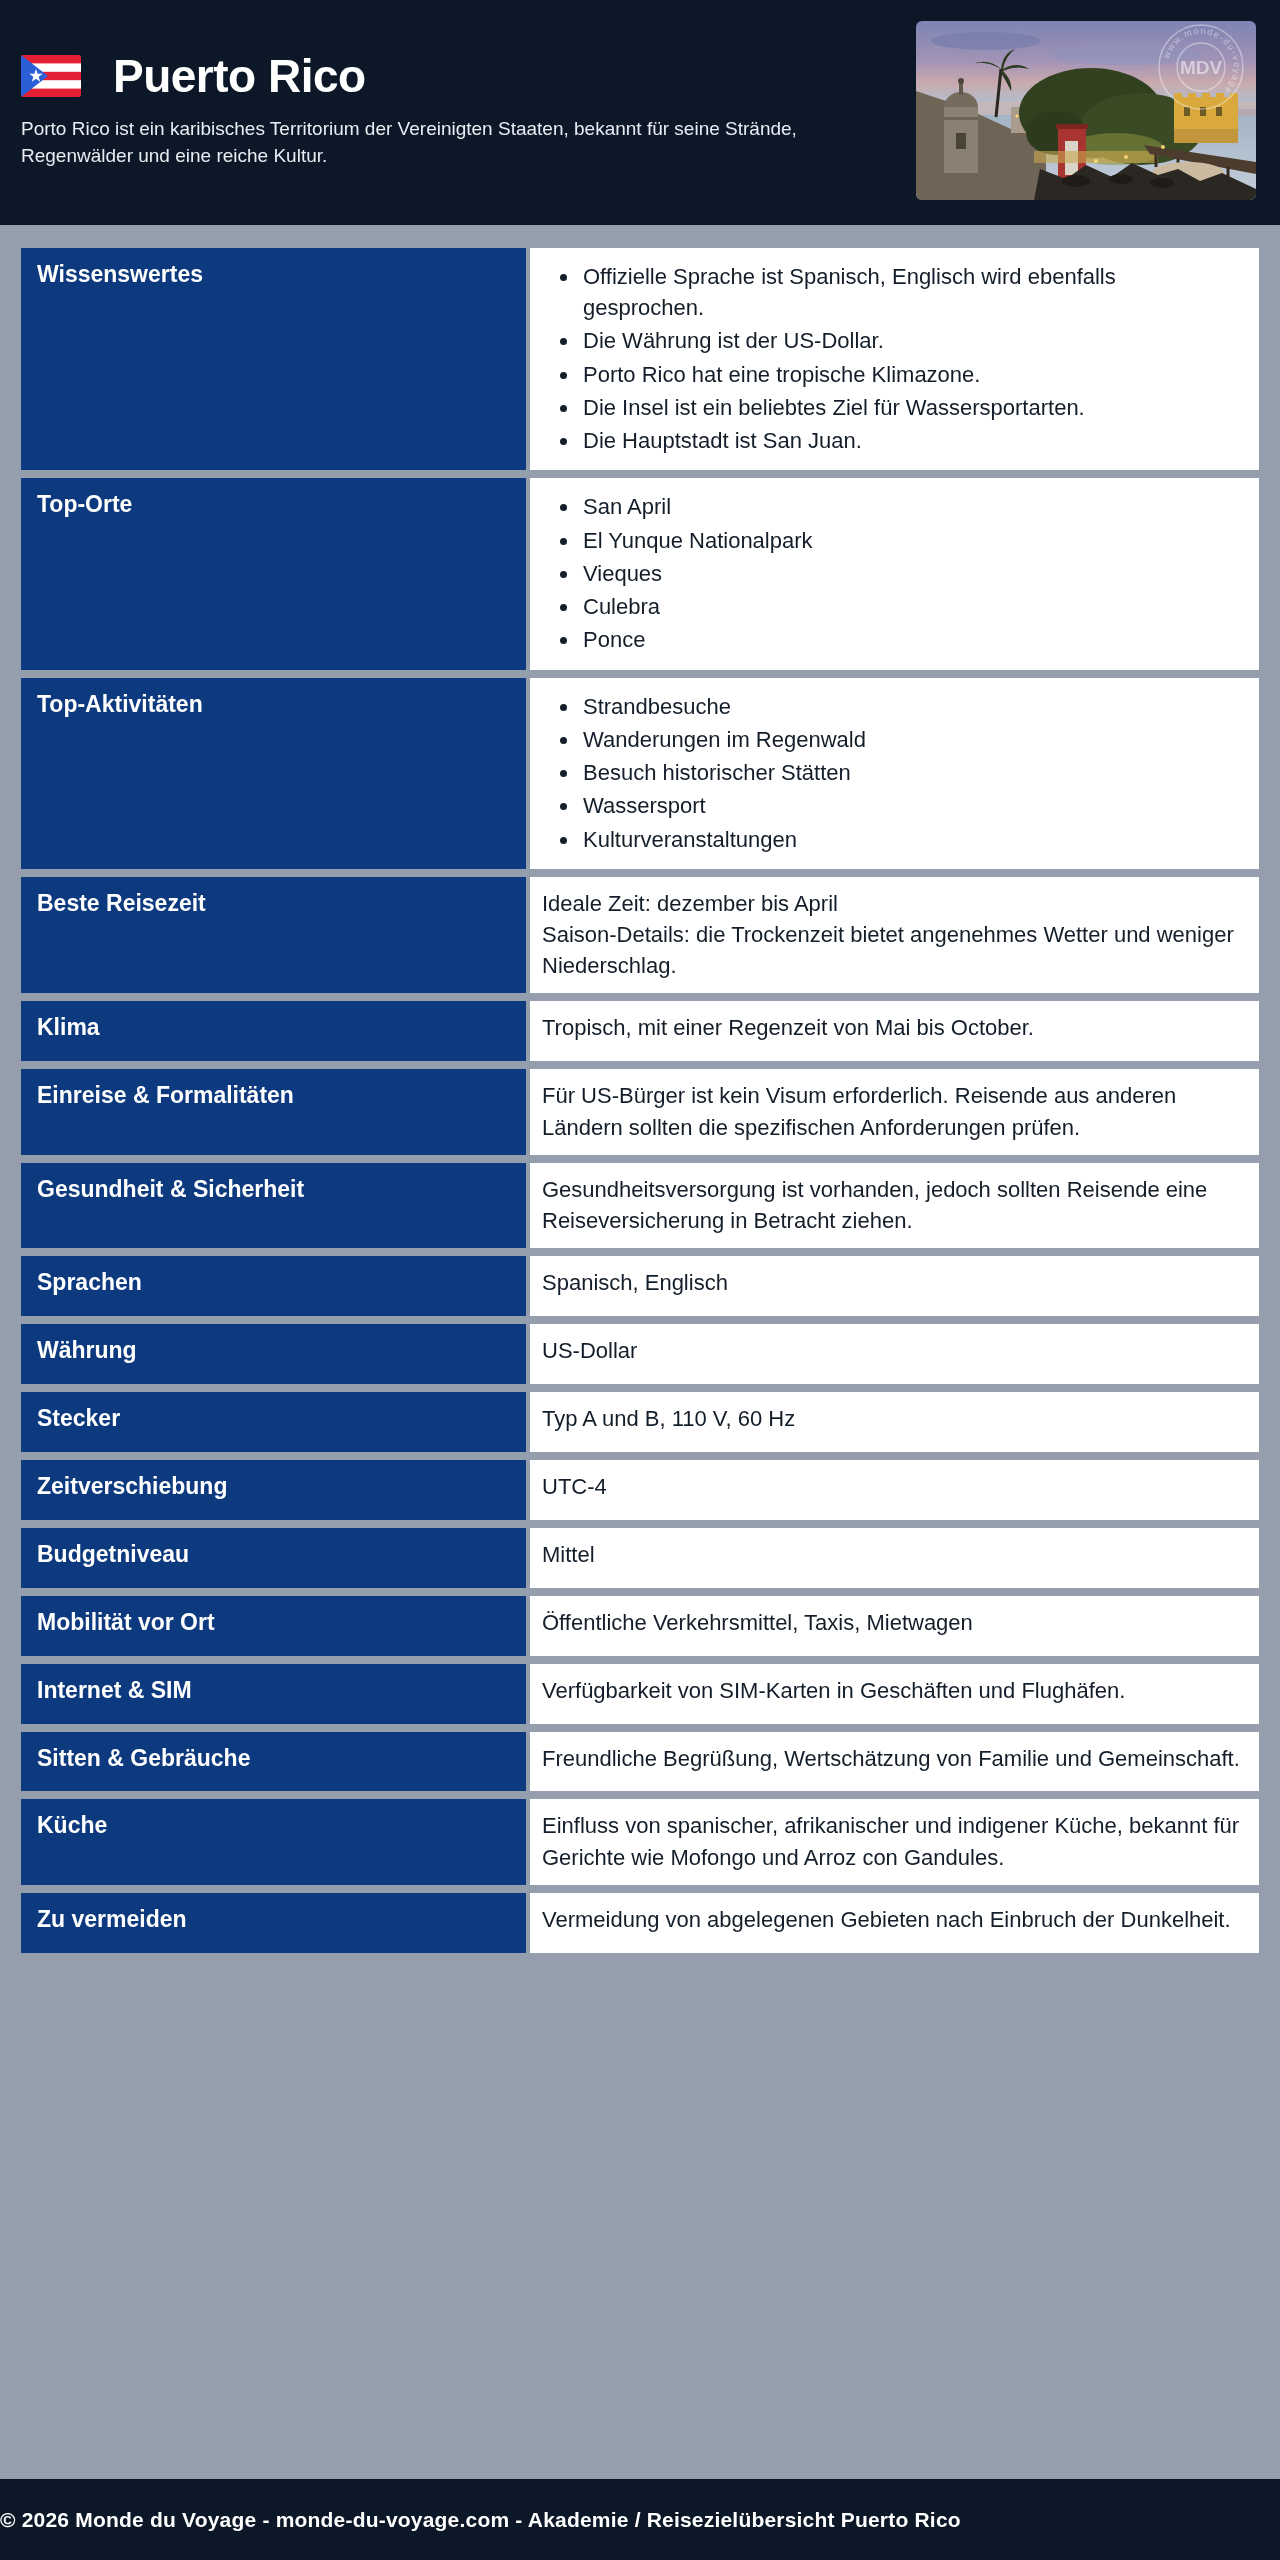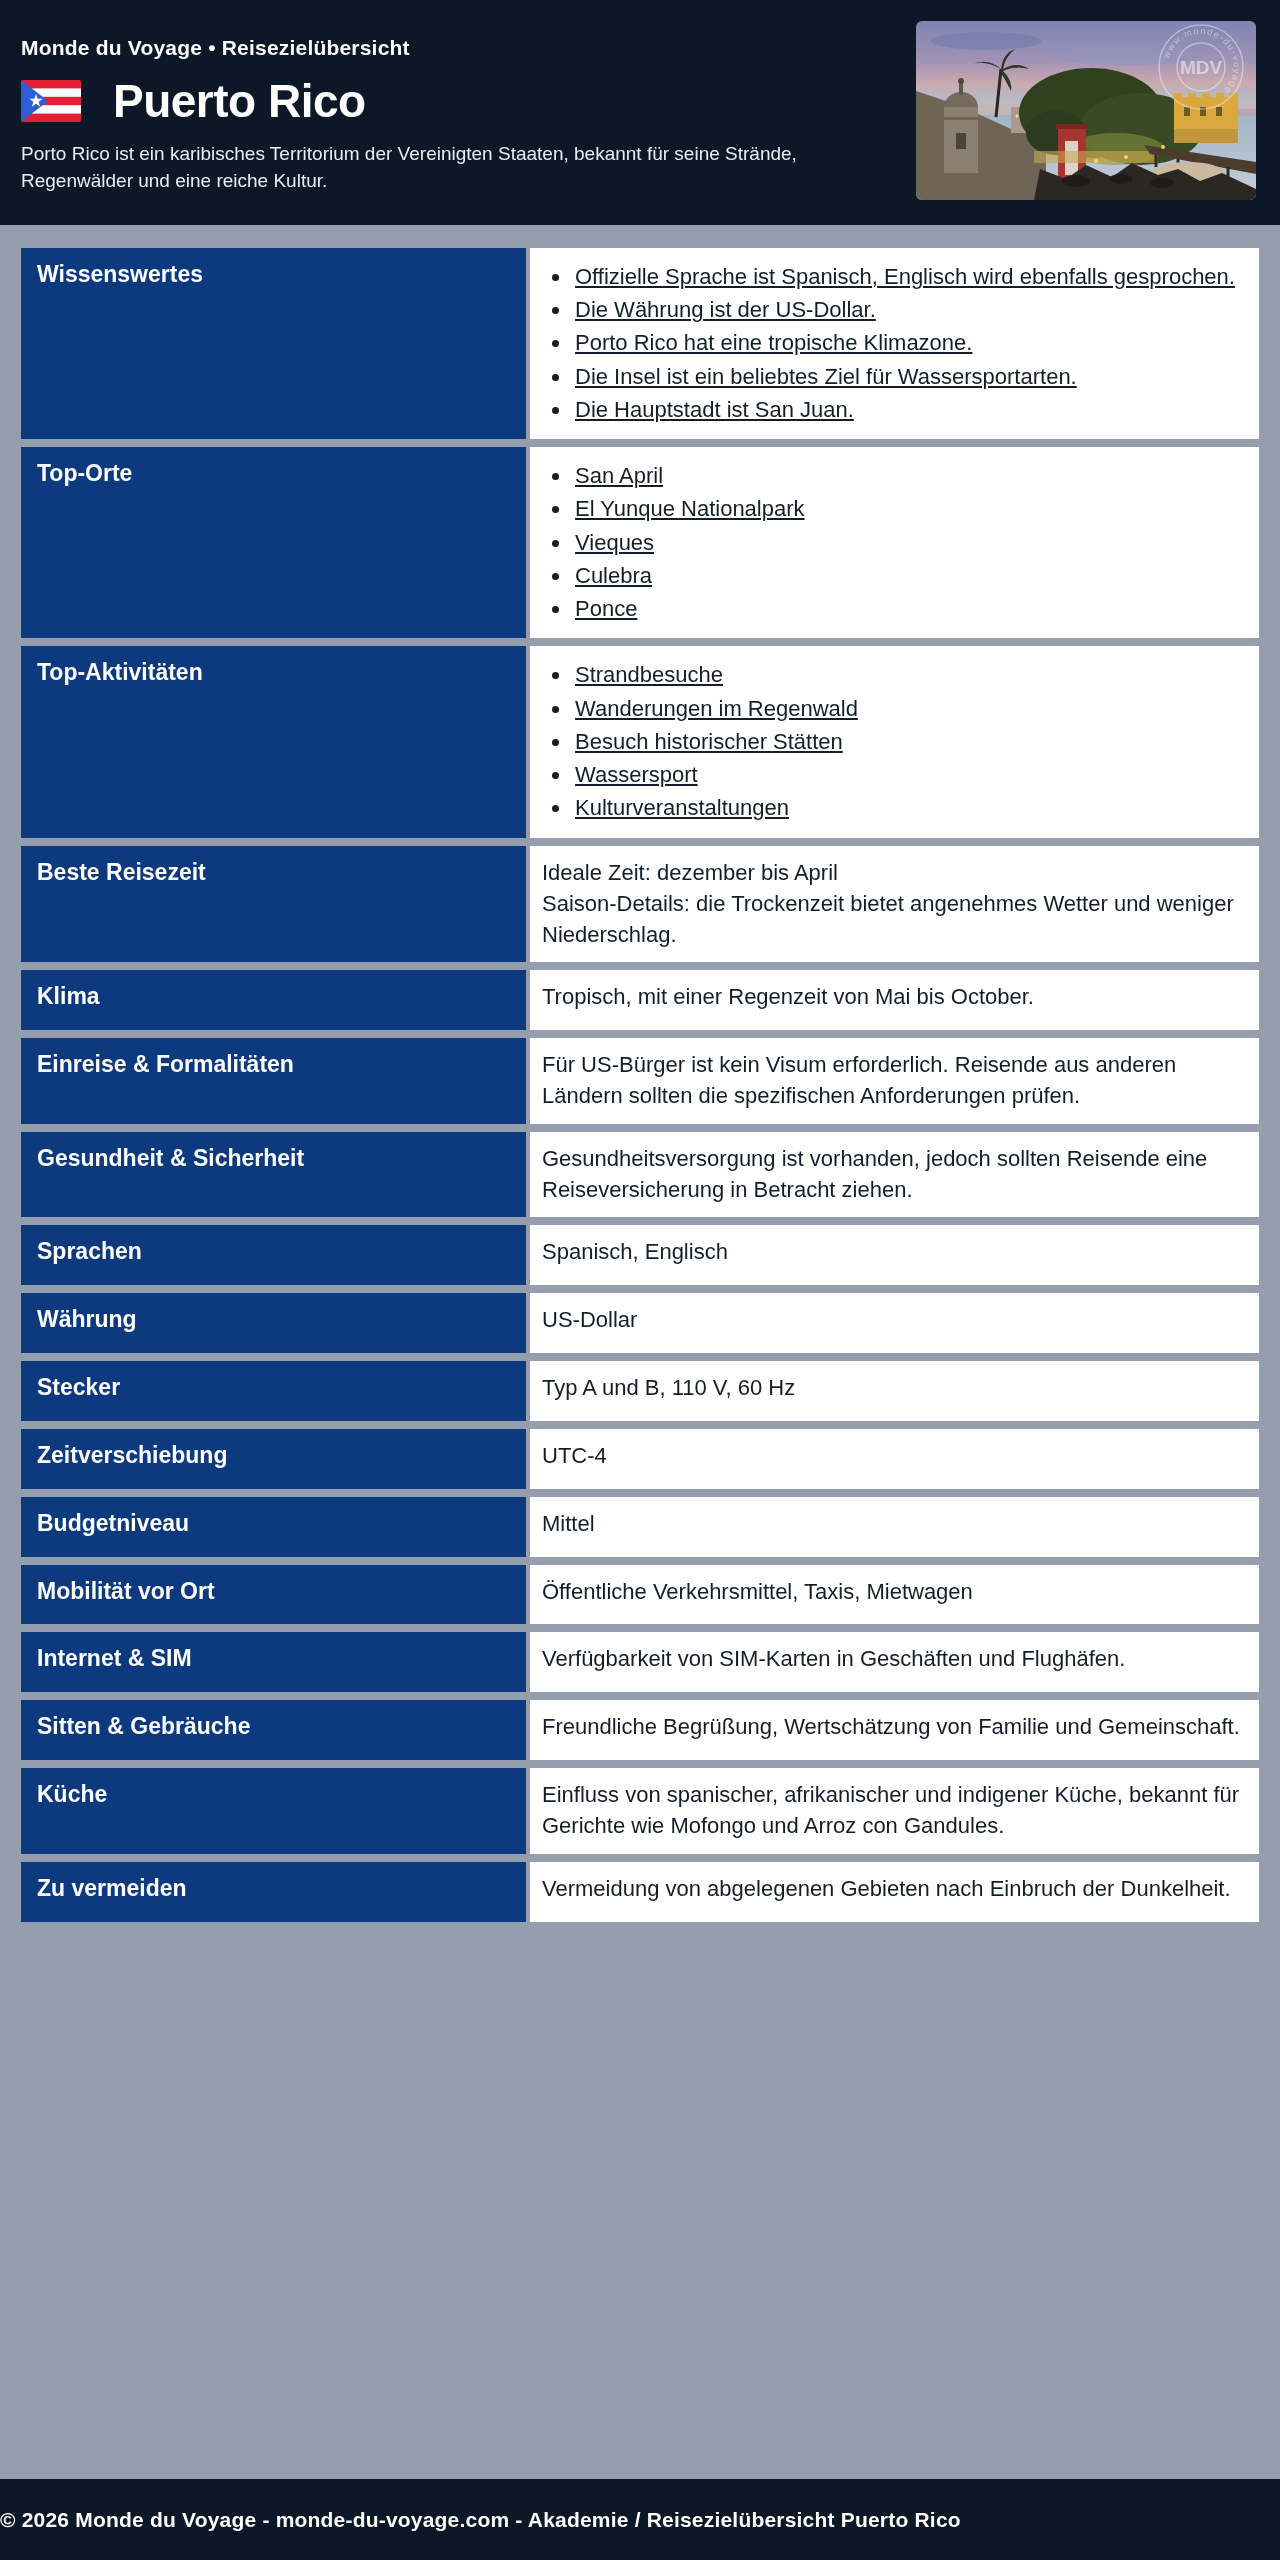--- a/index.html
+++ b/index.html
@@ -61,38 +61,37 @@
     padding:12px 16px 18px 16px;
   }
   td.row-content{
     background:var(--cell_bg);
     color:var(--text_dark);
     font-size:22px;line-height:1.42;
     padding:11px 18px 12px 12px;
   }
   .cell-text{white-space:pre-line;}
   ul.bullet-list{margin:0;padding:0 0 0 26px;}
-  ul.bullet-list li{margin:2px 4px;padding-left:3px;text-decoration:underline;}
+  ul.bullet-list li{margin:2px 12px;padding-left:3px;}
   
   .footer{
     margin-top:auto;
     height:81px;flex:0 0 81px;
     background:var(--header_bg);
     display:flex;align-items:center;justify-content:flex-start;
   }
   .footer-text{
     color:var(--text_light);font-weight:bold;font-size:21px;letter-spacing:.2px;
   }
 </style>
 </head>
 <body>
 
 <div class="header">
   <div class="header-left">
-    <p class="breadcrumb">Monde du Voyage • Reisezielübersicht</p>
     <div class="title-row">
       <svg class="flag" viewBox="0 0 60 42" aria-hidden="true">
         <rect x="0" y="0" width="60" height="42" fill="#e31f36"></rect>
         <rect x="0" y="8.4" width="60" height="8.4" fill="#ffffff"></rect>
         <rect x="0" y="25.2" width="60" height="8.4" fill="#ffffff"></rect>
         <polygon points="0,0 27,21 0,42" fill="#2a5fd7"></polygon>
         <polygon fill="#ffffff" points="15,14 16.65,18.73 21.66,18.84 17.66,21.87 19.12,26.66 15,23.8 10.88,26.66 12.34,21.87 8.34,18.84 13.35,18.73"></polygon>
       </svg>
       <h1 class="page-title">Puerto Rico</h1>
     </div>

